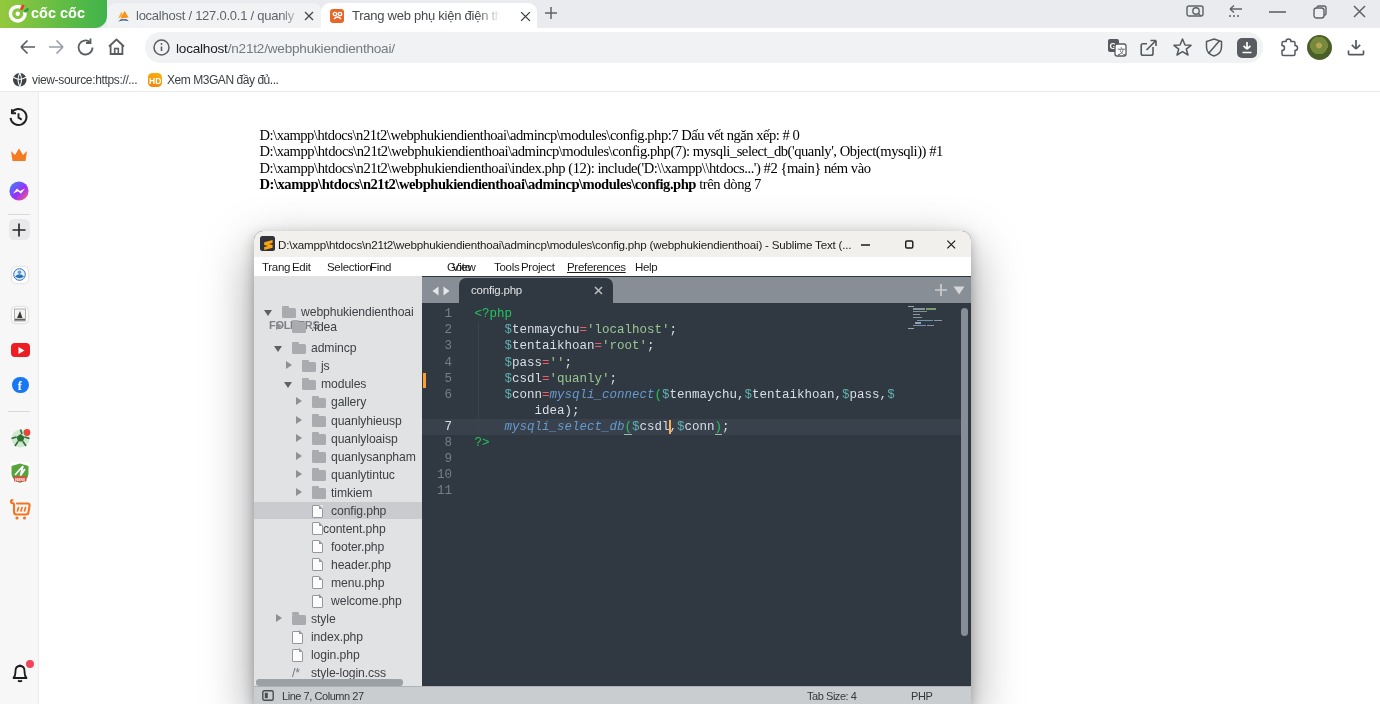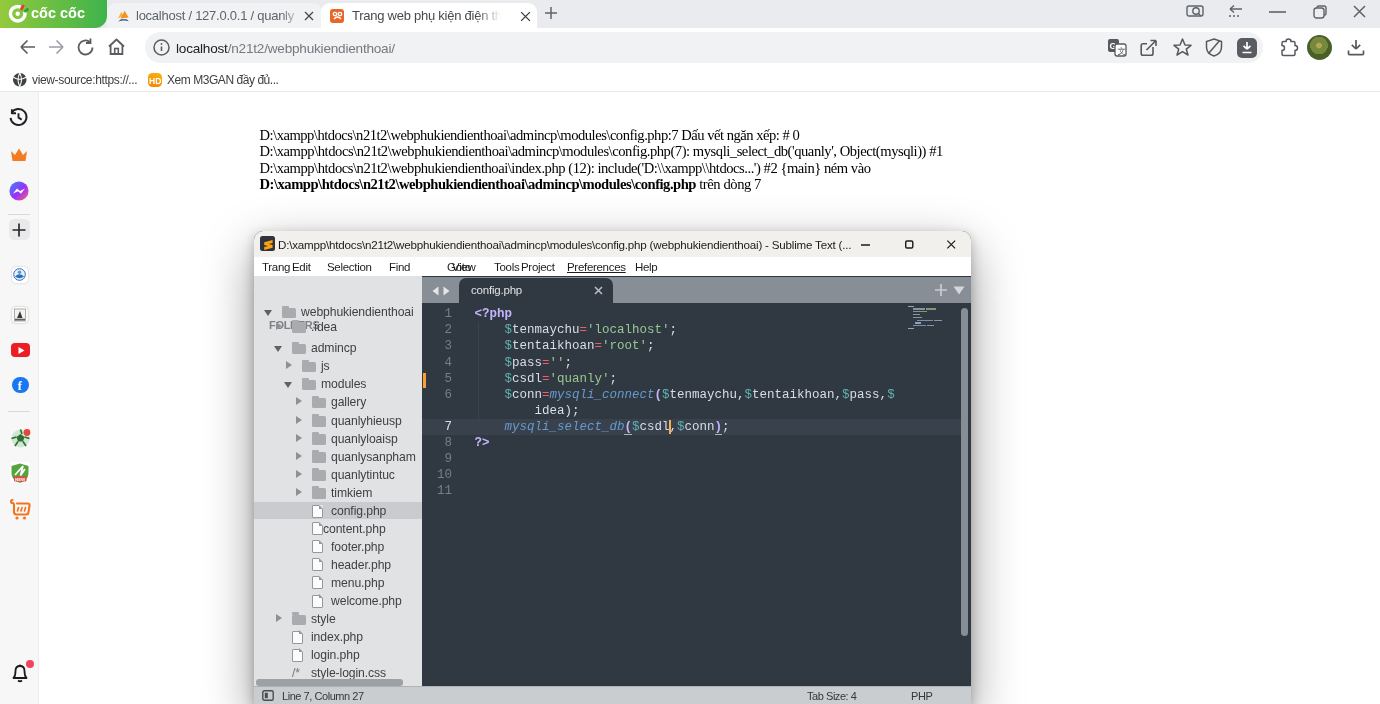--- a/index.html
+++ b/index.html
@@ -29,21 +29,21 @@
   .arrd { position:absolute; top:7px; width:0; height:0; border-left:4.5px solid transparent; border-right:4.5px solid transparent; border-top:6px solid #5f6265; }
   .arrr { position:absolute; top:4.5px; width:0; height:0; border-top:4.5px solid transparent; border-bottom:4.5px solid transparent; border-left:6px solid #8e9194; }
   .fold { position:absolute; top:5px; width:14px; height:10.5px; background:#a9abae; border-radius:1.5px; }
   .fold:before { content:""; position:absolute; left:0; top:-2.2px; width:6.5px; height:3px; background:#a9abae; border-radius:1px 1px 0 0; }
   .ficon { position:absolute; top:3px; width:11px; height:13px; background:#fcfcfc; border:1.2px solid #94979b; border-radius:1px; }
   .ficon:before { content:""; position:absolute; right:-1.2px; top:-1.2px; border-style:solid; border-width:0 4.5px 4.5px 0; border-color:#e1e2e4 #e1e2e4 #94979b #94979b; }
   .crow { position:absolute; left:168px; width:545px; height:16.1px; font-family:"Liberation Mono", monospace; font-size:12.5px; line-height:16.1px; white-space:pre; }
   .ln { position:absolute; left:0; top:0; width:30px; text-align:right; color:#747f88; font-family:"Liberation Mono", monospace; font-size:12.5px; }
   .ct { position:absolute; left:52.4px; top:0; }
   .w { color:#d8dee9; } .teal { color:#5fb4b4; } .red { color:#ec5f66; }
-  .grn { color:#99c794; } .blu { color:#6699cc; font-style:italic; } .wh { color:#c4b5fd;font-weight:bold; }
+  .grn { color:#99c794; } .blu { color:#6699cc; font-style:italic; } .wh { color:#22c55e; }
   
   #errtext { position:absolute; left:259.5px; top:111px; font-family:"Liberation Serif", serif;
     font-size:14.6px; line-height:16.2px; color:#000; white-space:nowrap; }
   .el1{letter-spacing:-0.46px;} .el2{letter-spacing:-0.50px;} .el3{letter-spacing:-0.46px;}
   .el4{letter-spacing:-0.47px;}
 </style>
 </head>
 <body>
 
 <div id="tabstrip"></div>
@@ -278,21 +278,21 @@
       <rect x="1" y="1" width="10" height="10" rx="1.8" fill="none" stroke="#1b1b1b" stroke-width="2"></rect>
     </svg>
   <svg style="left:692.5px;top:9px" width="8.5" height="9" viewBox="0 0 12 12">
       <path d="M0.5 0.5 L11.5 11.5 M11.5 0.5 L0.5 11.5" stroke="#1b1b1b" stroke-width="1.7"></path>
     </svg>
 
   <div style="position:absolute;left:0;top:26px;width:717px;height:19px;background:#fff;"></div>
   <div class="smenu" style="left:8px;">Trang</div>
   <div class="smenu" style="left:38px;">Edit</div>
   <div class="smenu" style="left:73px;">Selection</div>
-  <div class="smenu" style="left:135px;">Find</div>
+  <div class="smenu" style="left:116px;">Find</div>
   <div class="smenu" style="left:162px;margin-left:36px;">View</div>
   <div class="smenu" style="left:193px;">Goto</div>
   <div class="smenu" style="left:240px;">Tools</div>
   <div class="smenu" style="left:267px;">Project</div>
   <div class="smenu" style="left:313px;text-decoration:underline;">Preferences</div>
   <div class="smenu" style="left:381px;">Help</div>
 
   <div style="position:absolute;left:0;top:45px;width:168px;height:410px;background:#e1e2e4;"></div>
   <div style="position:absolute;left:15px;top:56px;width:150px;font-size:11px;font-weight:bold;color:#7d8084;letter-spacing:-0.3px;margin-top:32px;">FOLDERS</div>
   <div id="tree">

